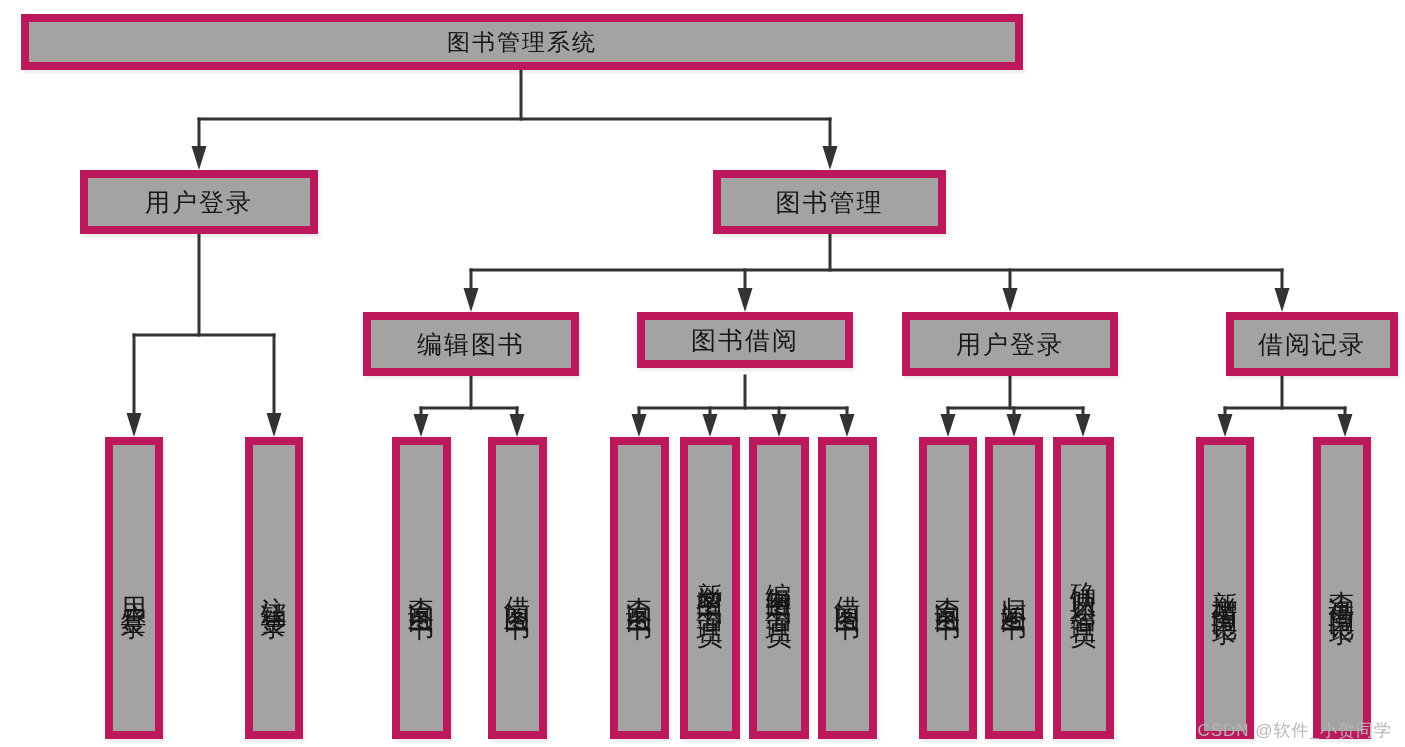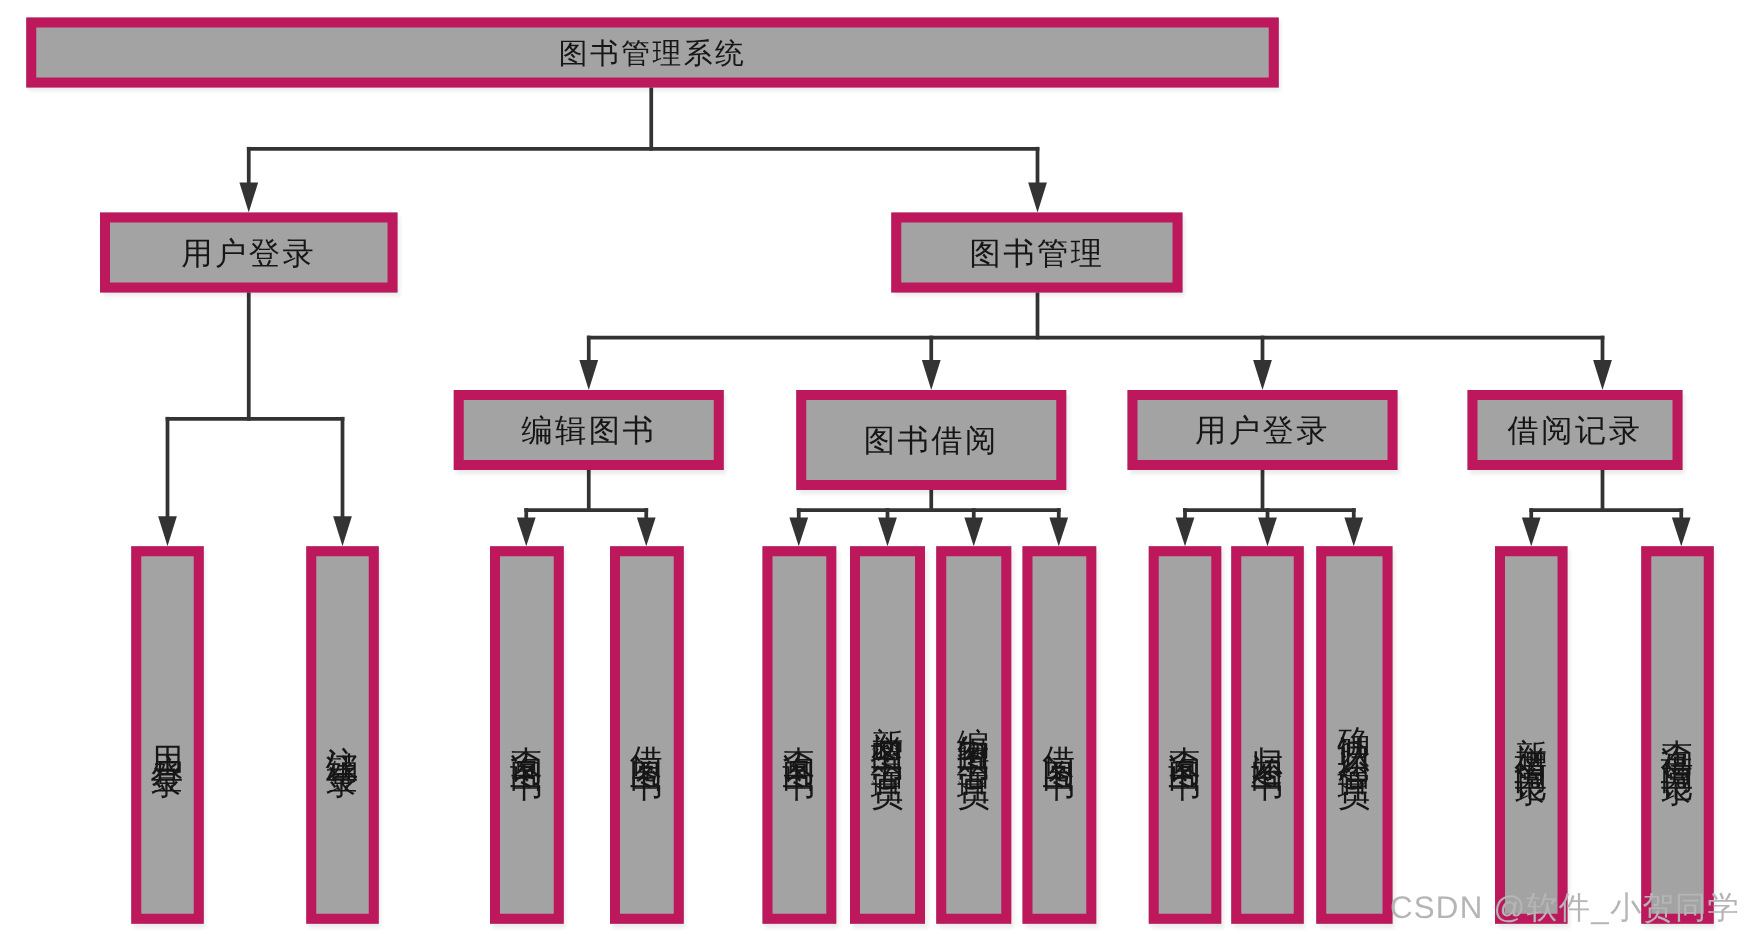--- a/index.html
+++ b/index.html
@@ -18,21 +18,21 @@
   }
   .lbl{white-space:nowrap;}
   .h .lbl{font-size:25px;letter-spacing:2px;}
   .root .lbl{font-size:23px;letter-spacing:2px;}
   .v .lbl{
     writing-mode:vertical-rl;text-orientation:mixed;
     font-size:26px;letter-spacing:6px;line-height:1;
   }
   .watermark{
     position:absolute;right:13px;bottom:5px;z-index:5;
-    font-size:25px;letter-spacing:1px;color:#b5b5b5;
+    font-size:17px;letter-spacing:1px;color:#b5b5b5;
   }
 </style>
 </head>
 <body>
 
 <div id="stage">
 
   <svg class="connectors" width="1405" height="747" viewBox="0 0 1405 747">
     <g stroke="#333333" stroke-width="3" fill="none" stroke-linecap="square">
       <g>
@@ -113,27 +113,27 @@
   <div class="box h" style="left:80px;top:170px;width:238px;height:64px">
     <span class="lbl">用户登录</span>
   </div>
   <div class="box h" style="left:713px;top:170px;width:233px;height:64px">
     <span class="lbl">图书管理</span>
   </div>
 
   <div class="box h" style="left:363px;top:312px;width:216px;height:64px">
     <span class="lbl">编辑图书</span>
   </div>
-  <div class="box h" style="left:637px;top:312px;width:216px;height:80px">
+  <div class="box h" style="left:637px;top:312px;width:216px;height:56px">
     <span class="lbl">图书借阅</span>
   </div>
   <div class="box h" style="left:902px;top:312px;width:216px;height:64px">
     <span class="lbl">用户登录</span>
   </div>
-  <div class="box h" style="left:1174px;top:312px;width:172px;height:64px">
+  <div class="box h" style="left:1226px;top:312px;width:172px;height:64px">
     <span class="lbl">借阅记录</span>
   </div>
 
   <div class="box v" style="left:105px;top:437px;width:58px;height:302px">
     <span class="lbl">用户登录</span>
   </div>
   <div class="box v" style="left:245px;top:437px;width:58px;height:302px">
     <span class="lbl">注销登录</span>
   </div>
 

